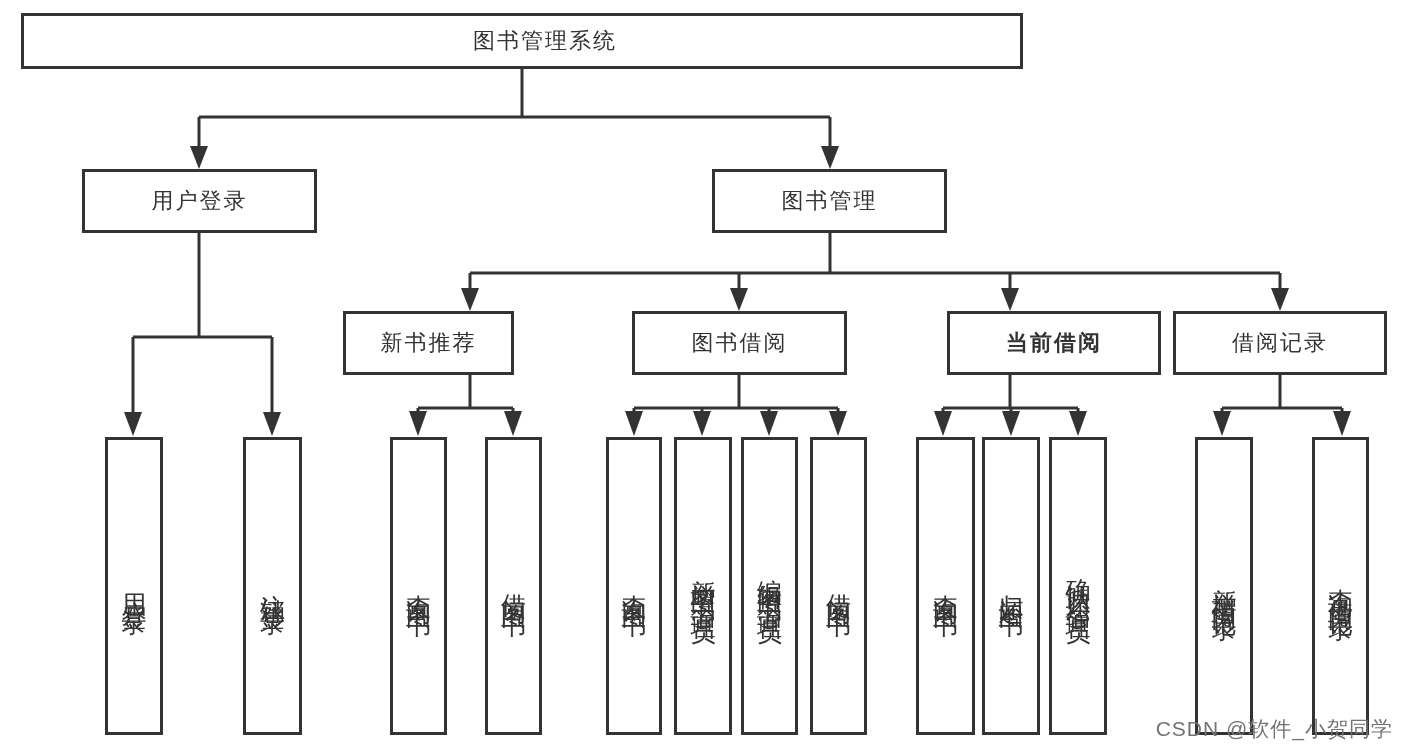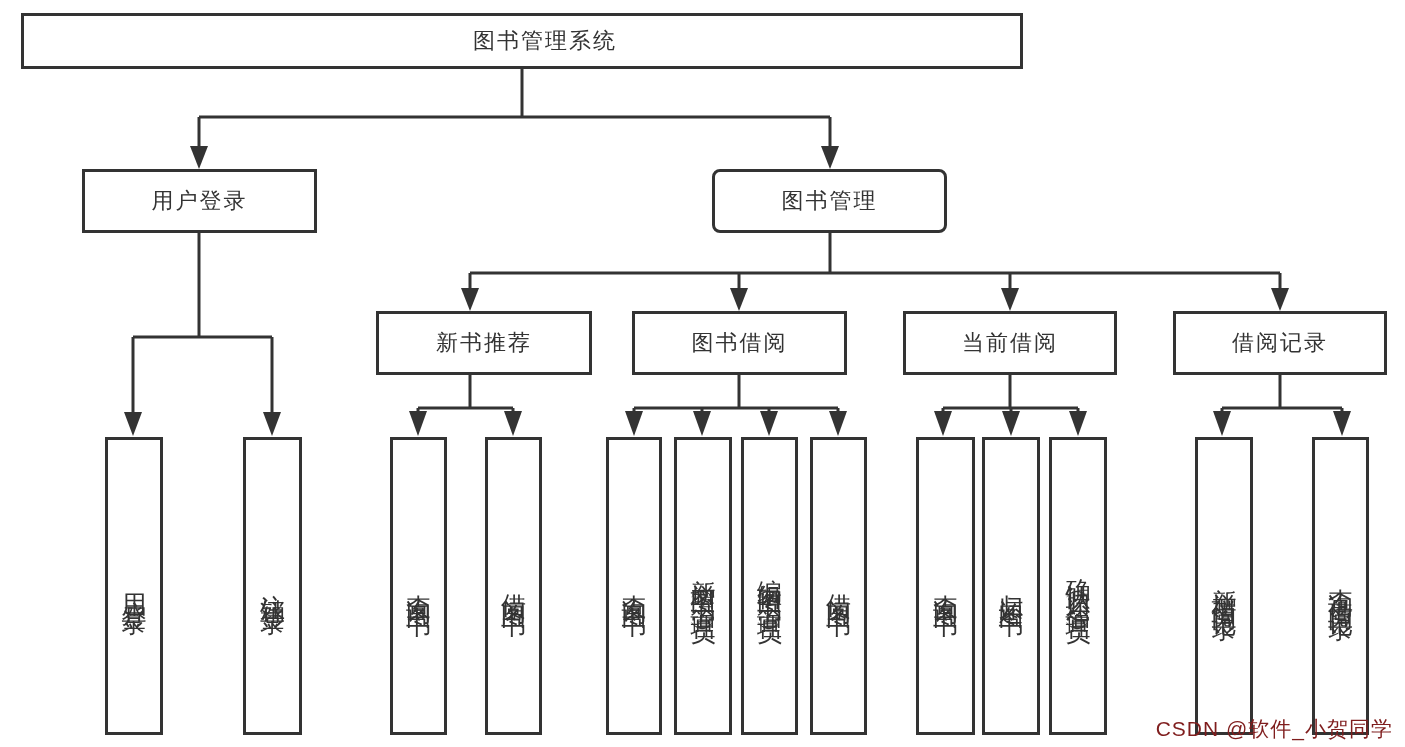--- a/index.html
+++ b/index.html
@@ -38,25 +38,25 @@
     justify-content: center;
     color: #333333;
   }
   .hbox {
     font-size: 22px;
     letter-spacing: 2px;
     white-space: nowrap;
   }
   .root-box   { left: 21px;  top: 13px;  width: 1002px; height: 56px; padding-left: 46px; }
   .lvl1-left  { left: 82px;  top: 169px; width: 235px;  height: 64px; }
-  .lvl1-right { left: 712px; top: 169px; width: 235px;  height: 64px; border-radius: 8px; }
+  .lvl1-right { left: 712px; top: 169px; width: 235px;  height: 64px; }
   .lvl2 { top: 311px; height: 64px; }
-  .b-nbr { left: 376px;  width: 216px; }
+  .b-nbr { left: 343px;  width: 171px; }
   .b-bb  { left: 632px;  width: 215px; text-align: right; }
-  .b-cb  { left: 903px;  width: 214px; }
+  .b-cb  { left: 947px;  width: 214px; font-weight: bold; }
   .b-br  { left: 1173px; width: 214px; }
 
   .vbox {
     top: 437px;
     height: 298px;
   }
   .vbox .vtext {
     writing-mode: vertical-rl;
     text-orientation: mixed;
     font-size: 25px;
@@ -76,21 +76,21 @@
   .v10 { left: 982px;  width: 58px; }
   .v11 { left: 1049px; width: 58px; }
   .v12 { left: 1195px; width: 58px; }
   .v13 { left: 1312px; width: 57px; }
 
   .watermark {
     position: absolute;
     right: 12px;
     top: 715px;
     font-size: 21px;
-    color: #7f1d1d;
+    color: #737373;
     white-space: nowrap;
     letter-spacing: 1px;
   }
 </style>
 </head>
 <body>
 
 <div id="canvas">
 
   <svg id="connector-layer" viewBox="0 0 1405 747" xmlns="http://www.w3.org/2000/svg" aria-hidden="true">

